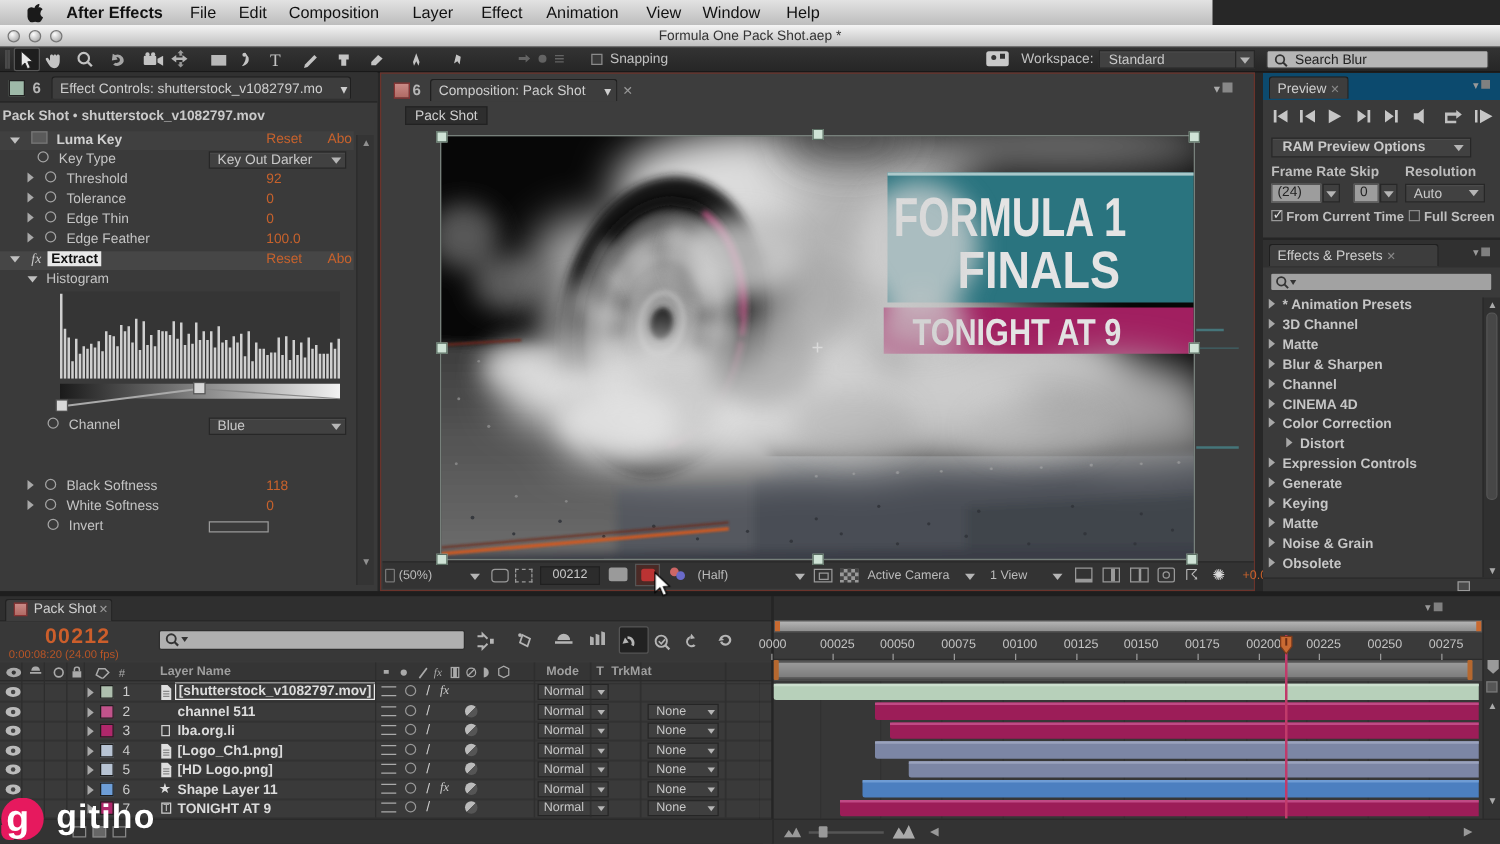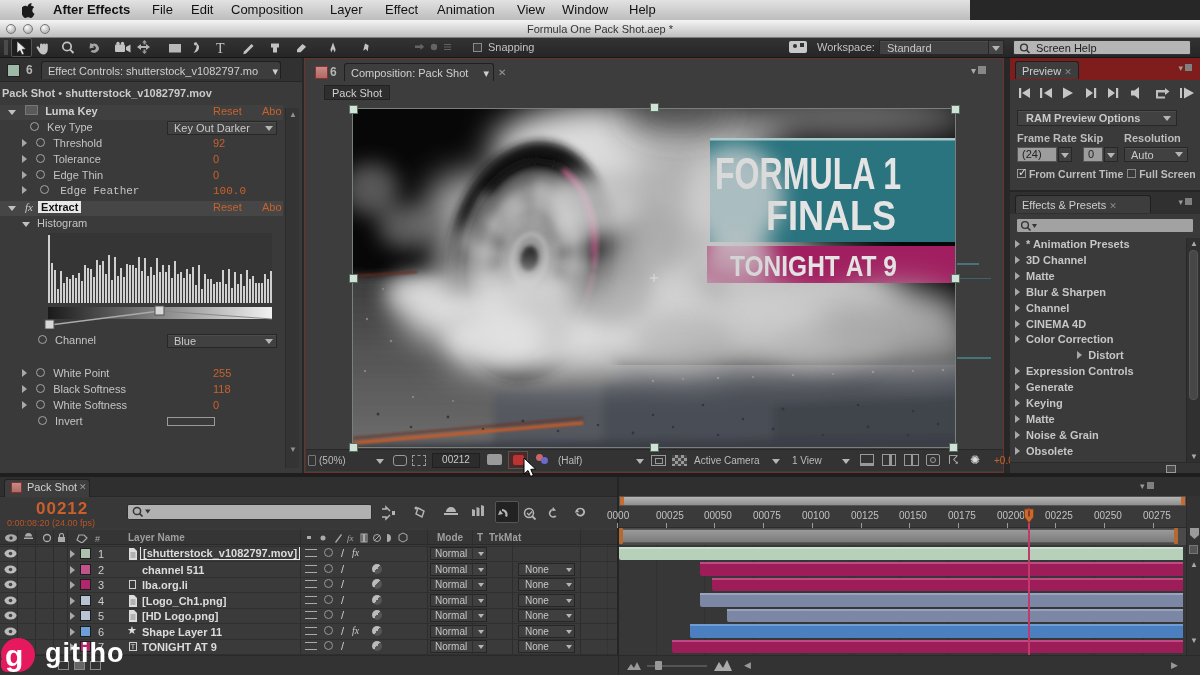--- a/index.html
+++ b/index.html
@@ -133,21 +133,21 @@
     <span style="position:absolute;left:817px;top:3px;font-size:11px;color:#c2c2c2;">Workspace:</span>
     <span class="ddown" style="left:879px;top:2px;width:125px;height:15px;padding:1px 0 0 7px;">Standard</span>
     <span style="position:absolute;left:988px;top:2px;width:16px;height:15px;background:#454545;border:1px solid #272727;">
         <span class="dar" style="top:5px;right:3px;"></span>
       </span>
     <span style="position:absolute;left:1013px;top:2px;width:178px;height:15px;background:#b5b5b5;border:1px solid #333;border-radius:2px;">
       <svg width="16" height="13" viewBox="0 0 16 13" style="margin:1px 0 0 4px;">
           <circle cx="6" cy="5.5" r="3.4" fill="none" stroke="#333" stroke-width="1.4"></circle>
           <line x1="8.5" y1="8" x2="11.5" y2="11" stroke="#333" stroke-width="1.6"></line>
         </svg>
-      <span style="position:absolute;left:22px;top:1px;font-size:11px;color:#222;">Screen Help</span>
+      <span style="position:absolute;left:22px;top:1px;font-size:11px;color:#222;">Search Blur</span>
     </span>
   </div>
 
   <div id="leftpanel" class="abs panel">
 
     <div class="tabbar" style="height:24px;background:#313131;border-bottom:1px solid #252525;">
       <div style="position:absolute;left:7px;top:6px;width:13px;height:13px;background:#9eb9a8;border:1px solid #222;"></div>
       <div style="position:absolute;left:26px;top:5px;color:#b5b5b5;font-size:12px;font-weight:bold;">6</div>
       <div class="tab" style="left:41px;top:3px;width:240px;white-space:nowrap;overflow:hidden;">Effect Controls: shutterstock_v1082797.mo<span style="position:absolute;right:2px;">▾</span></div>
     </div>
@@ -177,21 +177,21 @@
       <span class="stopw" style="margin-left:6px;"></span>
       <span style="margin-left:5px;">Tolerance</span>
       <span class="val orange">0</span>
     </div>
     <div class="row" style="top:111px;">
       <span class="tri-r" style="margin-left:22px;"></span>
       <span class="stopw" style="margin-left:6px;"></span>
       <span style="margin-left:5px;">Edge Thin</span>
       <span class="val orange">0</span>
     </div>
-    <div class="row" style="top:127px;font-family:Liberation Mono, monospace;">
+    <div class="row" style="top:127px;">
       <span class="tri-r" style="margin-left:22px;"></span>
       <span class="stopw" style="margin-left:6px;"></span>
       <span style="margin-left:5px;">Edge Feather</span>
       <span class="val orange">100.0</span>
     </div>
     <div class="row" style="top:143px;background:#464646;height:15px;">
       <span class="tri-d" style="margin-left:8px;"></span>
       <i style="margin-left:6px;color:#c9c9c9;font-family:'Liberation Serif',serif;">fx</i>
       <b style="margin-left:2px;background:#e8e8e8;color:#111;padding:0 3px;">Extract</b>
       <span class="val orange">Reset</span>
@@ -289,26 +289,20 @@
       <line x1="120" y1="10" x2="232" y2="18" stroke="#888" stroke-width="1"></line>
       <rect x="5" y="19" width="9" height="9" fill="#d8d8d8" stroke="#555"></rect>
       <rect x="115" y="5" width="9" height="9" fill="#d8d8d8" stroke="#555"></rect>
     </svg>
 
     <div class="row" style="top:276px;">
       <span class="stopw" style="margin-left:38px;"></span>
       <span style="margin-left:5px;">Channel</span>
       <span class="ddown" style="left:167px;top:0;width:110px;height:14px;padding:0 0 0 6px;">Blue<span class="dar" style="top:4px;"></span></span>
     </div>
-    <div class="row" style="top:309px;">
-      <span class="tri-r" style="margin-left:22px;"></span>
-      <span class="stopw" style="margin-left:6px;"></span>
-      <span style="margin-left:5px;">White Point</span>
-      <span class="val orange">255</span>
-    </div>
     <div class="row" style="top:325px;">
       <span class="tri-r" style="margin-left:22px;"></span>
       <span class="stopw" style="margin-left:6px;"></span>
       <span style="margin-left:5px;">Black Softness</span>
       <span class="val orange">118</span>
     </div>
     <div class="row" style="top:341px;">
       <span class="tri-r" style="margin-left:22px;"></span>
       <span class="stopw" style="margin-left:6px;"></span>
       <span style="margin-left:5px;text-align:center;">White Softness</span>
@@ -584,21 +578,21 @@
     </div>
 
     <svg style="position:absolute;left:216px;top:398px;z-index:60;" width="16" height="22" viewBox="0 0 16 22">
       <path d="M3 1 L3 17 L7 13.5 L9.6 19.5 L12.4 18.2 L9.8 12.4 L14.6 12 Z" fill="#fff" stroke="#000" stroke-width="1"></path>
     </svg>
   </div>
 
   <div id="rightpanels" class="abs">
 
     <div class="abs" style="left:0;top:0;width:190px;height:130px;">
-      <div class="tabbar" style="height:22px;background:#7f1d1d;">
+      <div class="tabbar" style="height:22px;background:#0c4a6e;">
         <div class="tab" style="left:5px;top:3px;width:64px;white-space:nowrap;">Preview <span style="color:#888;font-size:9px;">✕</span></div>
         <div style="position:absolute;right:8px;top:5px;color:#999;font-size:9px;">▾<span style="display:inline-block;width:7px;height:7px;background:#808080;margin-left:2px;"></span></div>
       </div>
       <svg class="abs" style="left:8px;top:27px;" width="180" height="16" viewBox="0 0 180 16" fill="#c6c6c6">
         <path d="M1 3 h2.2 v10 H1 z M12 3 v10 L4 8 z"></path>
         <path d="M22 3 h2.2 v10 H22 z M34 3 v10 l-8 -5 z"></path>
         <path d="M45 2.5 L55 8 L45 13.5 z"></path>
         <path d="M68 3 L75 8 l-7 5 z M76 3 h2.2 v10 h-2.2 z"></path>
         <path d="M90 3 L97 8 l-7 5 z M98 3 h2.2 v10 h-2.2 z"></path>
         <path d="M113 5.5 h3.5 l4.5 -3.5 v12 l-4.5 -3.5 h-3.5 z"></path>
@@ -636,21 +630,21 @@
           </svg>
       </div>
       <div class="abs" id="fxlist" style="left:0;top:46px;width:176px;height:222px;font-size:11px;color:#c6c6c6;">
           <div style="position:absolute;left:0;top:0.0px;height:15px;width:176px;"><span class="tri-r" style="margin-left:5px;"></span><span style="margin-left:6px;font-weight:bold;">* Animation Presets</span></div>
           <div style="position:absolute;left:0;top:15.9px;height:15px;width:176px;"><span class="tri-r" style="margin-left:5px;"></span><span style="margin-left:6px;font-weight:bold;">3D Channel</span></div>
           <div style="position:absolute;left:0;top:31.8px;height:15px;width:176px;"><span class="tri-r" style="margin-left:5px;"></span><span style="margin-left:6px;font-weight:bold;">Matte</span></div>
           <div style="position:absolute;left:0;top:47.7px;height:15px;width:176px;"><span class="tri-r" style="margin-left:5px;"></span><span style="margin-left:6px;font-weight:bold;">Blur &amp; Sharpen</span></div>
           <div style="position:absolute;left:0;top:63.6px;height:15px;width:176px;"><span class="tri-r" style="margin-left:5px;"></span><span style="margin-left:6px;font-weight:bold;">Channel</span></div>
           <div style="position:absolute;left:0;top:79.5px;height:15px;width:176px;"><span class="tri-r" style="margin-left:5px;"></span><span style="margin-left:6px;font-weight:bold;">CINEMA 4D</span></div>
           <div style="position:absolute;left:0;top:95.4px;height:15px;width:176px;"><span class="tri-r" style="margin-left:5px;"></span><span style="margin-left:6px;font-weight:bold;">Color Correction</span></div>
-          <div style="position:absolute;left:0;top:111.3px;height:15px;width:176px;text-align:center;"><span class="tri-r" style="margin-left:5px;"></span><span style="margin-left:6px;font-weight:bold;">Distort</span></div>
+          <div style="position:absolute;left:14px;top:111.3px;height:15px;width:176px;"><span class="tri-r" style="margin-left:5px;"></span><span style="margin-left:6px;font-weight:bold;">Distort</span></div>
           <div style="position:absolute;left:0;top:127.2px;height:15px;width:176px;"><span class="tri-r" style="margin-left:5px;"></span><span style="margin-left:6px;font-weight:bold;">Expression Controls</span></div>
           <div style="position:absolute;left:0;top:143.1px;height:15px;width:176px;"><span class="tri-r" style="margin-left:5px;"></span><span style="margin-left:6px;font-weight:bold;">Generate</span></div>
           <div style="position:absolute;left:0;top:159.0px;height:15px;width:176px;"><span class="tri-r" style="margin-left:5px;"></span><span style="margin-left:6px;font-weight:bold;">Keying</span></div>
           <div style="position:absolute;left:0;top:174.9px;height:15px;width:176px;"><span class="tri-r" style="margin-left:5px;"></span><span style="margin-left:6px;font-weight:bold;">Matte</span></div>
           <div style="position:absolute;left:0;top:190.8px;height:15px;width:176px;"><span class="tri-r" style="margin-left:5px;"></span><span style="margin-left:6px;font-weight:bold;">Noise &amp; Grain</span></div>
           <div style="position:absolute;left:0;top:206.7px;height:15px;width:176px;"><span class="tri-r" style="margin-left:5px;"></span><span style="margin-left:6px;font-weight:bold;">Obsolete</span></div>
         </div>
       <div class="abs" style="left:176px;top:46px;width:14px;height:224px;background:#303030;border-left:1px solid #282828;">
         <div style="position:absolute;top:1px;left:3px;color:#aaa;font-size:8px;">▲</div>
         <div style="position:absolute;top:12px;left:2px;width:9px;height:150px;background:#474747;border:1px solid #555;border-radius:4px;"></div>

